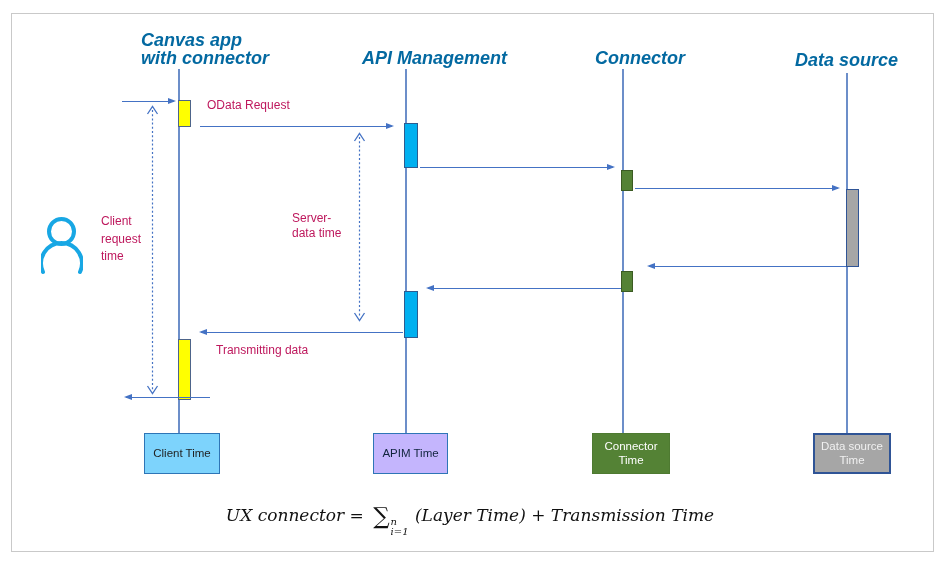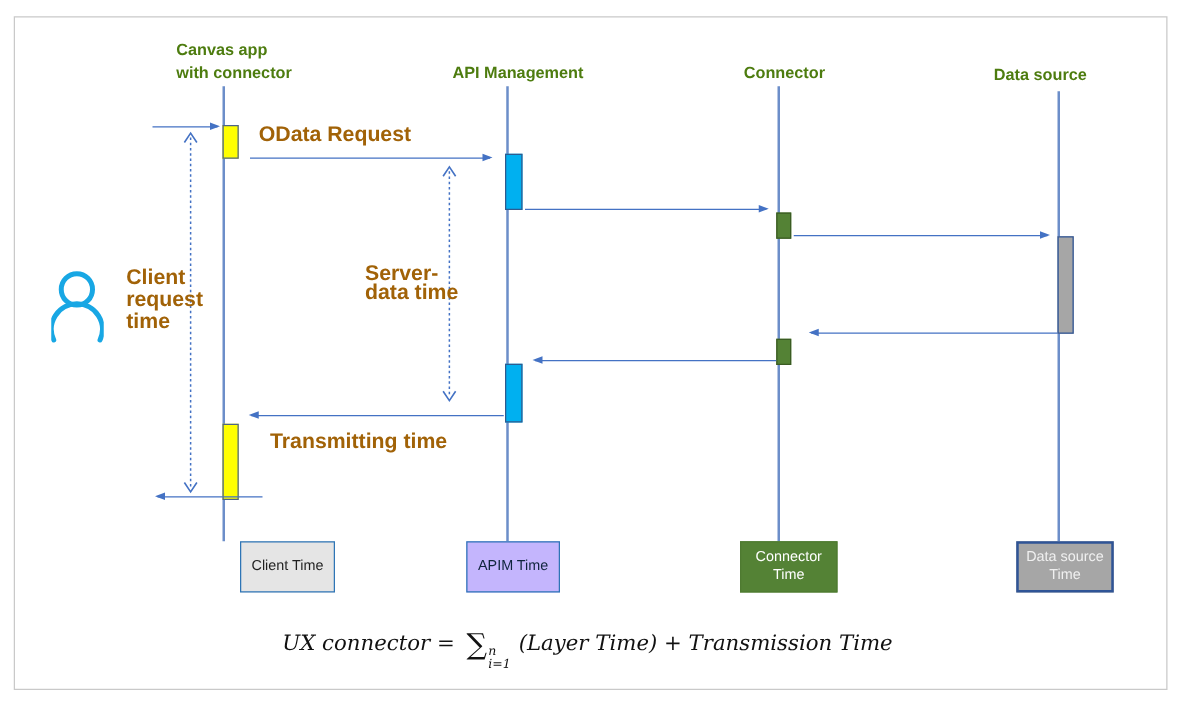--- a/index.html
+++ b/index.html
@@ -5,44 +5,44 @@
   html,body{margin:0;padding:0;background:#ffffff;}
   .stage{
     position:relative;width:949px;height:567px;background:#ffffff;overflow:hidden;
     font-family:"Liberation Sans",sans-serif;color:#1a1a1a;
   }
   .frame{
     position:absolute;left:11px;top:13px;width:923px;height:539px;
     border:1.4px solid #c9c9c9;box-sizing:border-box;background:#ffffff;
   }
   .hdr{
-    position:absolute;font-size:13px;font-weight:bold;line-height:18px;
-    white-space:pre-line;color:#4d7c0f;
+    position:absolute;font-size:18px;font-weight:bold;line-height:18px;
+    white-space:pre-line;color:#0369a1;font-style:italic;
   }
   .lifeline{position:absolute;width:1.5px;background:#6c8ec9;}
   .bar{position:absolute;box-sizing:border-box;}
   .bar.yellow{background:#ffff00;border:1px solid #4d648a;}
   .bar.cyan{background:#00b0f0;border:1px solid #2e5b8f;}
   .bar.green{background:#548235;border:1px solid #3b5b23;}
   .bar.gray{background:#a6a6a6;border:1.5px solid #2f5496;}
   .h-arrow{position:absolute;height:0;border-top:1.6px solid #4472c4;}
   .h-arrow::after{content:"";position:absolute;width:0;height:0;top:-4.4px;
     border-top:3.6px solid transparent;border-bottom:3.6px solid transparent;}
   .h-arrow.right::after{right:-2px;border-left:8px solid #4472c4;}
   .h-arrow.left::after{left:-2px;border-right:8px solid #4472c4;}
   .measure{position:absolute;overflow:visible;}
-  .note{position:absolute;font-size:17px;color:#a16207;white-space:pre-line;font-weight:bold;}
+  .note{position:absolute;font-size:12px;color:#be185d;white-space:pre-line;}
   .note.lh17{line-height:17.5px;}
   .note.lh15{line-height:15px;}
   .legend-box{
     position:absolute;top:433px;height:41px;box-sizing:border-box;
     display:flex;align-items:center;justify-content:center;text-align:center;
     font-size:11.5px;line-height:13.5px;white-space:pre-line;
   }
-  .legend-box.client{background:#e5e5e5;border:1.6px solid #2e75b6;color:#1f1f1f;margin-left:48px;}
+  .legend-box.client{background:#7dd3fc;border:1.6px solid #2e75b6;color:#1f1f1f;}
   .legend-box.apim{background:#c4b5fd;border:1.6px solid #2e75b6;color:#10243d;}
   .legend-box.connector{background:#548235;border:1px solid #4e7a31;color:#ffffff;}
   .legend-box.datasource{background:#a6a6a6;border:2px solid #2f5496;color:#f0f0f0;}
   .formula{
     position:absolute;left:140px;top:503px;width:660px;text-align:center;
     font-family:"DejaVu Serif","Liberation Serif",serif;font-style:italic;
     font-size:17px;color:#111111;
   }
   .formula .sigma{font-style:normal;font-size:23px;vertical-align:-3px;padding:0 1px 0 4px;}
   .formula .limits{
@@ -96,21 +96,21 @@
     <polyline points="2.5,10 7.5,2.5 12.5,10" fill="none" stroke="#4472c4" stroke-width="1.3"></polyline>
     <polyline points="2.5,182 7.5,189.5 12.5,182" fill="none" stroke="#4472c4" stroke-width="1.3"></polyline>
   </svg>
 
   <svg class="person-icon-svg" style="left:41px;top:213px;" width="42" height="64" viewBox="0 0 42 64">
     <circle cx="20.5" cy="18.5" r="12.5" fill="none" stroke="#18a7e4" stroke-width="4"></circle>
     <path d="M 2 59 A 20.4 20.4 0 1 1 39 59" fill="none" stroke="#18a7e4" stroke-width="4" stroke-linecap="round"></path>
   </svg>
 
   <div class="note" style="left:207px;top:98px;">OData Request</div>
-  <div class="note" style="left:216px;top:343px;">Transmitting time</div>
+  <div class="note" style="left:216px;top:343px;">Transmitting data</div>
   <div class="note lh17" style="left:101px;top:213px;">Client
 request
 time</div>
   <div class="note lh15" style="left:292px;top:211px;">Server-
 data time</div>
 
   <div class="legend-box client" style="left:144px;width:76px;">Client Time</div>
   <div class="legend-box apim" style="left:373px;width:75px;">APIM Time</div>
   <div class="legend-box connector" style="left:592px;width:78px;">Connector
 Time</div>

